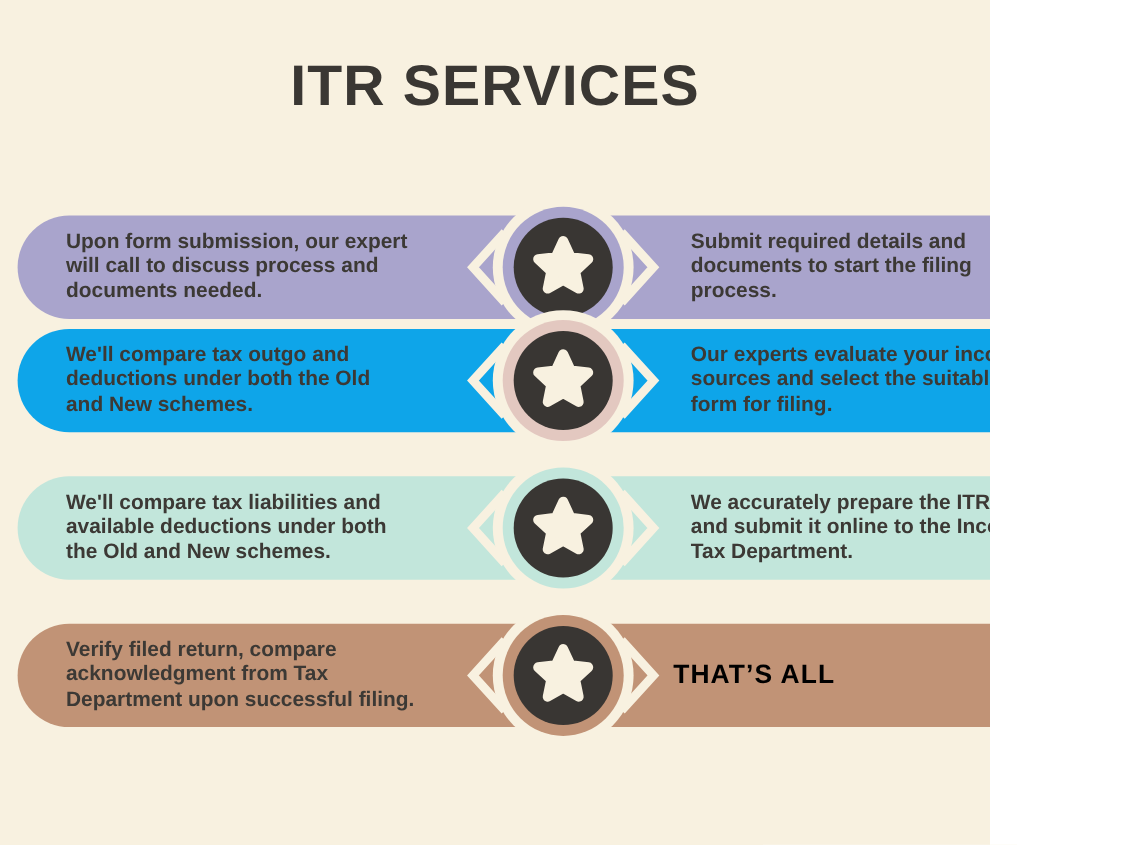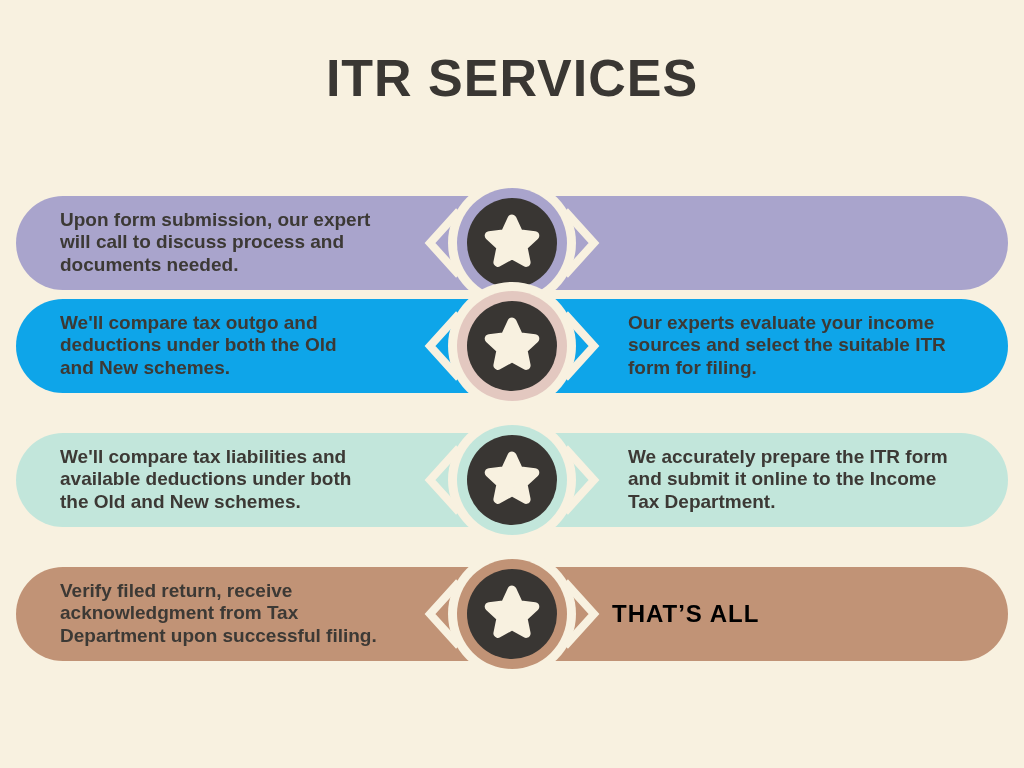--- a/index.html
+++ b/index.html
@@ -1,18 +1,18 @@
 <!DOCTYPE html>
 <html><head>
 <meta charset="utf-8">
 <style>
   html, body { margin: 0; padding: 0; }
   .canvas {
     position: relative;
-    width: 1024px;
+    width: 900px;
     height: 768px;
     overflow: hidden;
     background: #f8f1e0;
     font-family: "Liberation Sans", sans-serif;
   }
   .title {
     position: absolute;
     top: 48px;
     left: 0;
     width: 100%;
@@ -74,20 +74,23 @@
 <body>
 
 <div class="canvas">
 
   <h1 class="title" data-bind="title">ITR SERVICES</h1>
 
   <section class="row row-1" data-bind-bg="rows.0.color" style="background-color: rgb(169, 164, 204); margin-top: 32px;">
     <div class="step-text left" data-bind="rows.0.left_text">Upon form submission, our expert
 will call to discuss process and
 documents needed.</div>
+    <div class="step-text right" data-bind="rows.0.right_text">Submit required details and
+documents to start the filing
+process.</div>
     <svg class="emblem" viewBox="0 0 220 144">
       <circle cx="110" cy="72" r="64" fill="#f8f1e0"></circle>
       <polyline points="57,40 28,72 57,104" fill="none" stroke-width="8" stroke="#f8f1e0"></polyline>
       <polyline points="163,40 192,72 163,104" fill="none" stroke-width="8" stroke="#f8f1e0"></polyline>
       <circle cx="110" cy="72" r="55" fill="#a9a4cc"></circle>
       <circle cx="110" cy="72" r="45" fill="#393633"></circle>
       <polygon points="110,48 116.8,62.7 132.8,64.6 120.9,75.6 124.1,91.4 110,83.5 95.9,91.4 99.1,75.6 87.2,64.6 103.2,62.7" stroke-width="9" stroke-linejoin="round" fill="#f8f1e0" stroke="#f8f1e0"></polygon>
     </svg>
   </section>
 
@@ -119,21 +122,21 @@
       <circle cx="110" cy="72" r="64" fill="#f8f1e0"></circle>
       <polyline points="57,40 28,72 57,104" fill="none" stroke-width="8" stroke="#f8f1e0"></polyline>
       <polyline points="163,40 192,72 163,104" fill="none" stroke-width="8" stroke="#f8f1e0"></polyline>
       <circle cx="110" cy="72" r="55" fill="#c2e6db"></circle>
       <circle cx="110" cy="72" r="45" fill="#393633"></circle>
       <polygon points="110,48 116.8,62.7 132.8,64.6 120.9,75.6 124.1,91.4 110,83.5 95.9,91.4 99.1,75.6 87.2,64.6 103.2,62.7" stroke-width="9" stroke-linejoin="round" fill="#f8f1e0" stroke="#f8f1e0"></polygon>
     </svg>
   </section>
 
   <section class="row row-4" data-bind-bg="rows.3.color" style="background-color: rgb(193, 147, 118);">
-    <div class="step-text left" data-bind="rows.3.left_text">Verify filed return, receive
+    <div class="step-text left" data-bind="rows.3.left_text">Verify filed return, compare
 acknowledgment from Tax
 Department upon successful filing.</div>
     <div class="final-label" data-bind="rows.3.right_text">THAT’S ALL</div>
     <svg class="emblem" viewBox="0 0 220 144">
       <circle cx="110" cy="72" r="64" fill="#f8f1e0"></circle>
       <polyline points="57,40 28,72 57,104" fill="none" stroke-width="8" stroke="#f8f1e0"></polyline>
       <polyline points="163,40 192,72 163,104" fill="none" stroke-width="8" stroke="#f8f1e0"></polyline>
       <circle cx="110" cy="72" r="55" fill="#c19376"></circle>
       <circle cx="110" cy="72" r="45" fill="#393633"></circle>
       <polygon points="110,48 116.8,62.7 132.8,64.6 120.9,75.6 124.1,91.4 110,83.5 95.9,91.4 99.1,75.6 87.2,64.6 103.2,62.7" stroke-width="9" stroke-linejoin="round" fill="#f8f1e0" stroke="#f8f1e0"></polygon>

